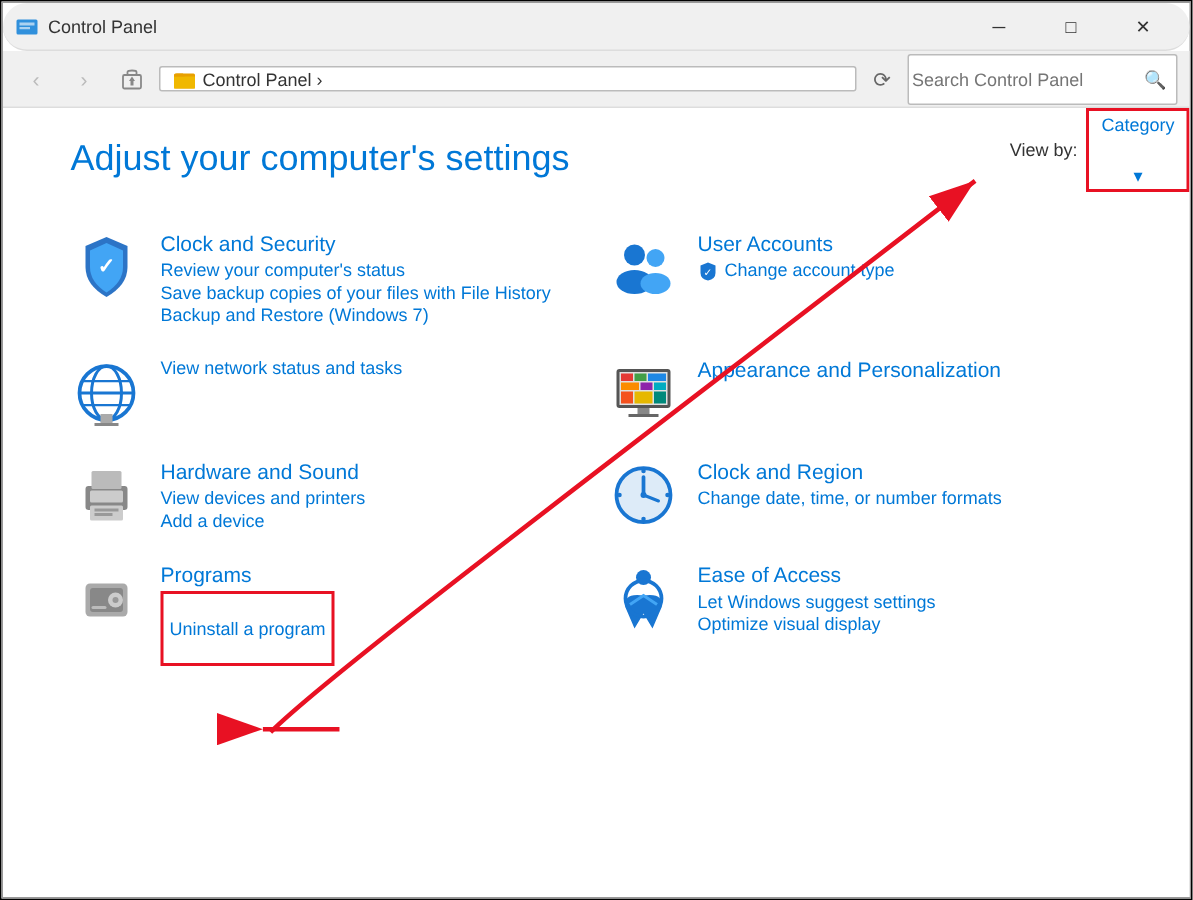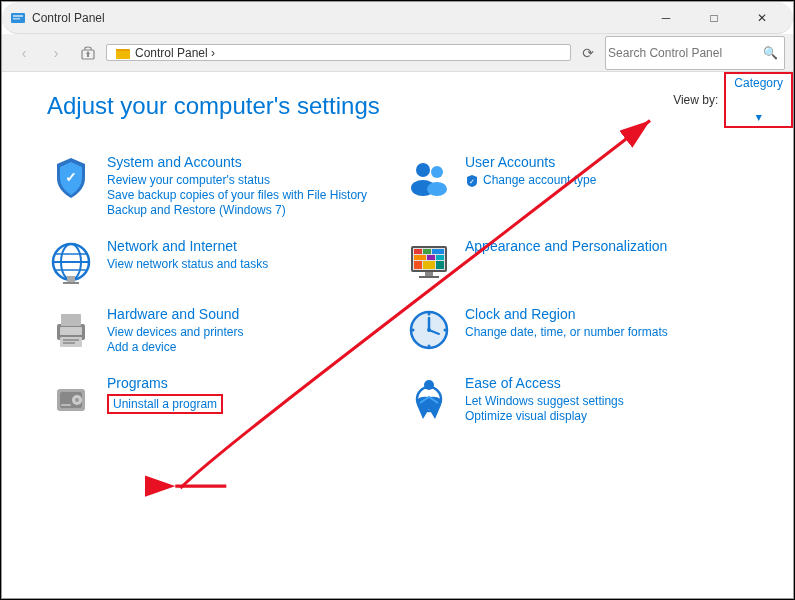--- a/index.html
+++ b/index.html
@@ -212,21 +212,21 @@
     .cat-link {
       color: #0078d7;
       font-size: 12px;
       cursor: pointer;
       display: block;
       margin-bottom: 1px;
     }
     .cat-link.highlighted {
       display: inline-block;
       border: 2px solid #e81123;
-      padding: 1px 4px;
+      padding: 16px 4px;
     }
   </style>
 </head>
 <body>
 
 <div class="window">
 
   <div class="title-bar">
     <svg class="title-bar-icon" viewBox="0 0 16 16">
       <rect x="1" y="3" width="14" height="10" rx="1" fill="#0078d7" opacity="0.8"></rect>
@@ -286,21 +286,21 @@
       <div class="category-item">
         <div class="cat-icon">
           <svg width="48" height="48" viewBox="0 0 48 48">
 
             <path d="M24 4 L38 10 L38 24 Q38 36 24 44 Q10 36 10 24 L10 10 Z" fill="#1565c0" opacity="0.9"></path>
             <path d="M24 8 L35 13 L35 24 Q35 34 24 41 Q13 34 13 24 L13 13 Z" fill="#42a5f5"></path>
             <text x="24" y="28" text-anchor="middle" font-size="14" fill="#fff" font-weight="bold">✓</text>
           </svg>
         </div>
         <div class="cat-content">
-          <a class="cat-title">System and Accounts</a>
+          <a class="cat-title">Clock and Security</a>
           <a class="cat-link">Review your computer's status</a>
           <a class="cat-link">Save backup copies of your files with File History</a>
           <a class="cat-link">Backup and Restore (Windows 7)</a>
         </div>
       </div>
 
       <div class="category-item">
         <div class="cat-icon">
           <svg width="48" height="48" viewBox="0 0 48 48">
 
@@ -328,21 +328,20 @@
             <circle cx="24" cy="24" r="18" fill="none" stroke="#1976d2" stroke-width="2.5"></circle>
             <ellipse cx="24" cy="24" rx="10" ry="18" fill="none" stroke="#1976d2" stroke-width="2"></ellipse>
             <line x1="6" y1="24" x2="42" y2="24" stroke="#1976d2" stroke-width="2"></line>
             <line x1="8" y1="16" x2="40" y2="16" stroke="#1976d2" stroke-width="1.5"></line>
             <line x1="8" y1="32" x2="40" y2="32" stroke="#1976d2" stroke-width="1.5"></line>
             <rect x="20" y="38" width="8" height="6" fill="#aaa"></rect>
             <rect x="16" y="44" width="16" height="2" fill="#888"></rect>
           </svg>
         </div>
         <div class="cat-content">
-          <a class="cat-title">Network and Internet</a>
           <a class="cat-link">View network status and tasks</a>
         </div>
       </div>
 
       <div class="category-item">
         <div class="cat-icon">
           <svg width="48" height="48" viewBox="0 0 48 48">
 
             <rect x="6" y="8" width="36" height="26" rx="2" fill="#555"></rect>
             <rect x="8" y="10" width="32" height="22" fill="#e0e0e0"></rect>

